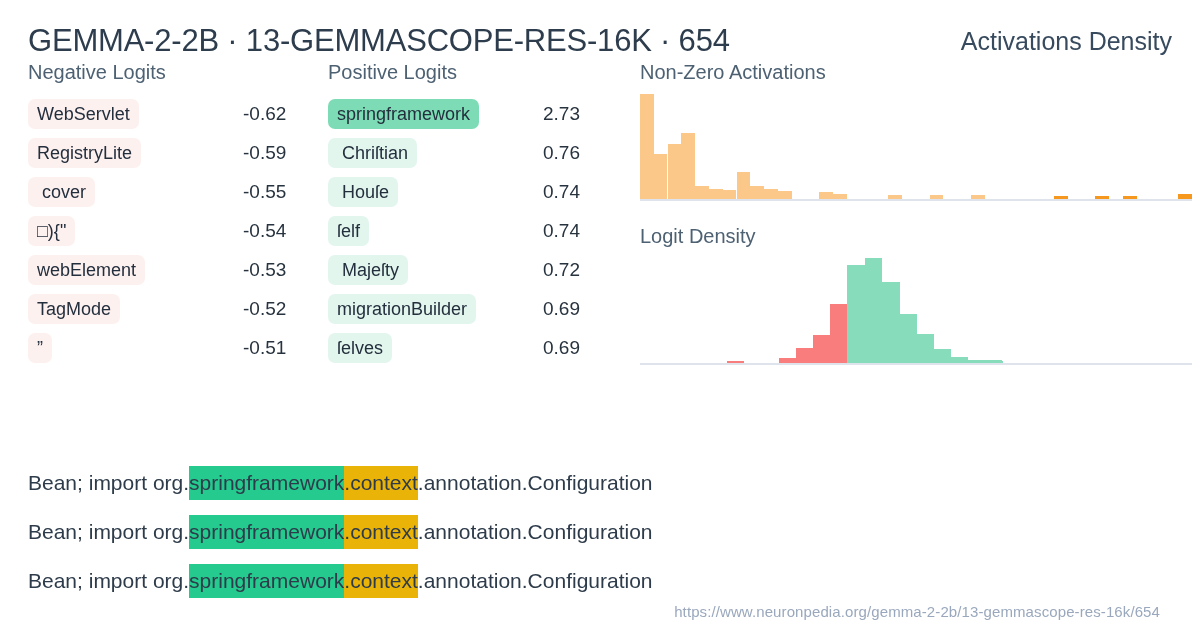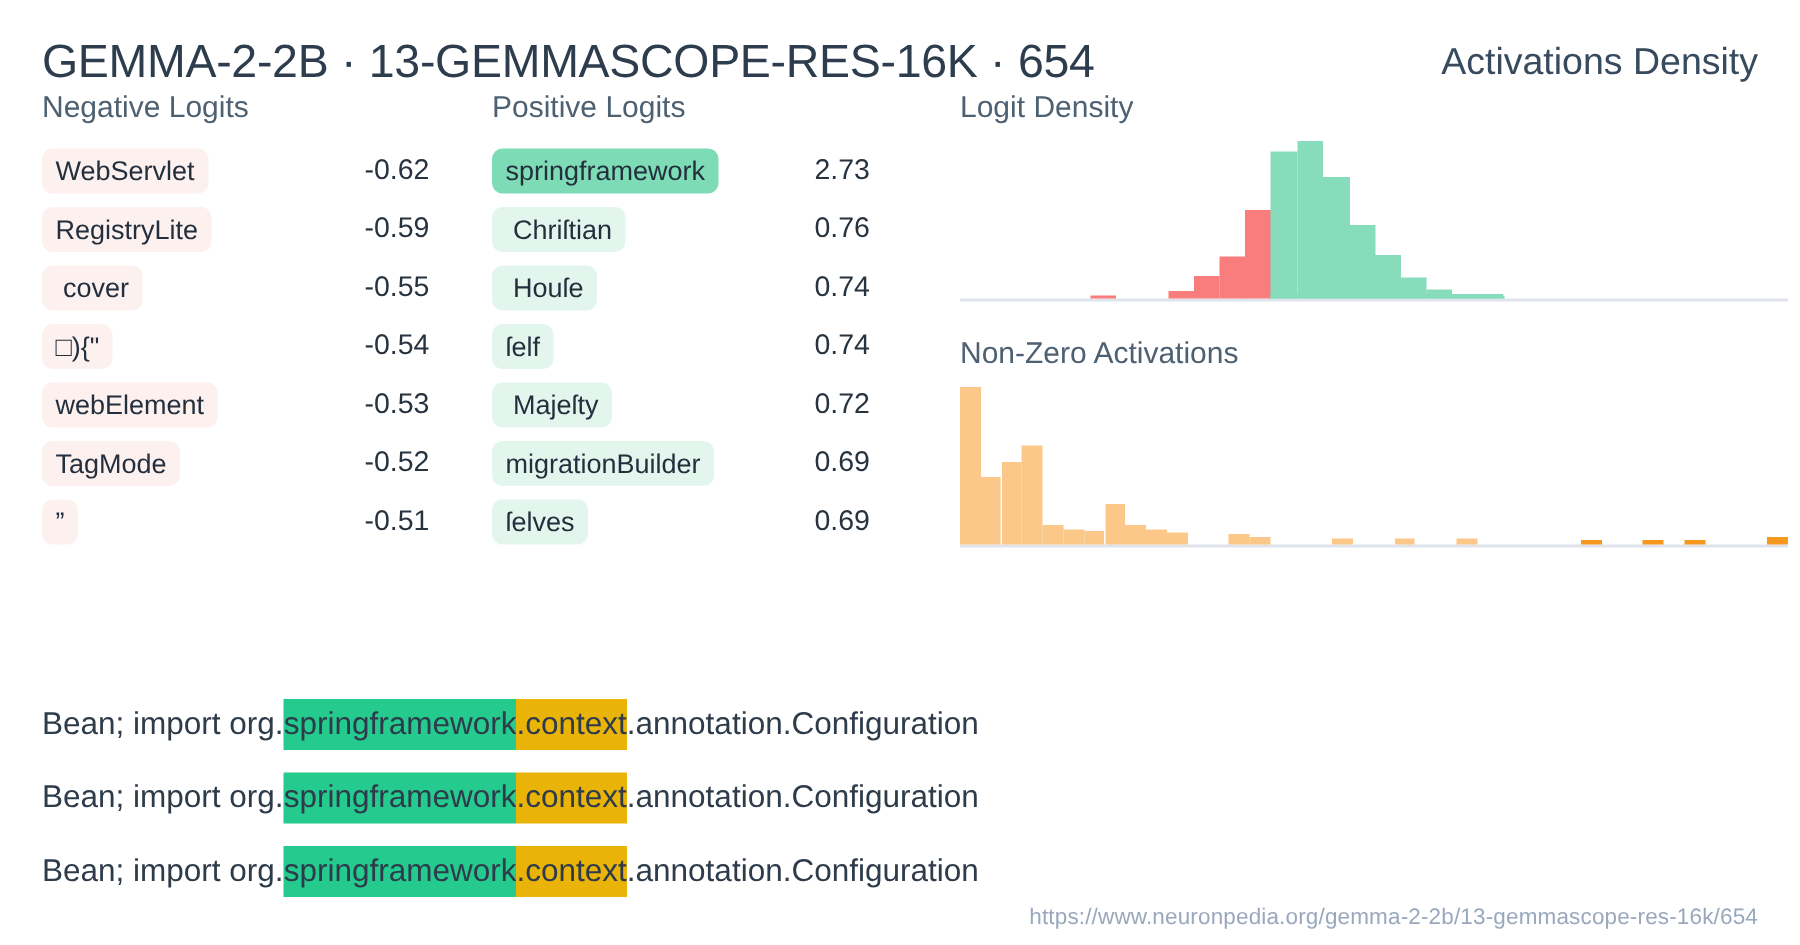--- a/index.html
+++ b/index.html
@@ -164,21 +164,21 @@
   .tok-strong {
     background: #25ca8e;
     padding: 3px 0 4px 0;
   }
   .tok-light {
     background: #eab308;
     padding: 3px 0 4px 0;
   }
   .footer-url {
     position: absolute;
-    right: 28px;
+    right: 40px;
     bottom: 10px;
     font-size: 15px;
     color: #9aa8bd;
     letter-spacing: 0.1px;
   }
 </style>
 </head>
 <body>
 
 <div class="page">
@@ -282,43 +282,20 @@
       </div>
       <div class="logit-row">
         <span class="chip-wrap">
             <span class="chip pos">ſelves</span>
           </span>
         <span class="val">0.69</span>
       </div>
     </div>
 
     <div class="charts">
-
-      <div class="chart-block">
-        <div class="section-head">Logit Density</div>
-        <div class="hist">
-          <div class="bars" id="logit-bars">
-              <div class="bar" style="left: 86.8896px; width: 17.6224px; height: 2.1px; background: rgb(250, 125, 125);"></div>
-              <div class="bar" style="left: 138.557px; width: 17.6224px; height: 5.25px; background: rgb(250, 125, 125);"></div>
-              <div class="bar" style="left: 155.779px; width: 17.6224px; height: 14.7px; background: rgb(250, 125, 125);"></div>
-              <div class="bar" style="left: 173.002px; width: 17.6224px; height: 28.35px; background: rgb(250, 125, 125);"></div>
-              <div class="bar" style="left: 190.224px; width: 17.6224px; height: 58.8px; background: rgb(250, 125, 125);"></div>
-              <div class="bar" style="left: 207.446px; width: 17.6224px; height: 97.65px; background: rgb(135, 220, 187);"></div>
-              <div class="bar" style="left: 224.669px; width: 17.6224px; height: 105px; background: rgb(135, 220, 187);"></div>
-              <div class="bar" style="left: 241.891px; width: 17.6224px; height: 80.85px; background: rgb(135, 220, 187);"></div>
-              <div class="bar" style="left: 259.114px; width: 17.6224px; height: 49.35px; background: rgb(135, 220, 187);"></div>
-              <div class="bar" style="left: 276.336px; width: 17.6224px; height: 29.4px; background: rgb(135, 220, 187);"></div>
-              <div class="bar" style="left: 293.558px; width: 17.6224px; height: 13.65px; background: rgb(135, 220, 187);"></div>
-              <div class="bar" style="left: 310.781px; width: 17.6224px; height: 6.3px; background: rgb(135, 220, 187);"></div>
-              <div class="bar" style="left: 328.003px; width: 17.6224px; height: 3.15px; background: rgb(135, 220, 187);"></div>
-              <div class="bar" style="left: 345.226px; width: 17.6224px; height: 2.1px; background: rgb(135, 220, 187);"></div>
-              <div class="bar" style="left: 207.446px; width: 155.002px; height: 3px; background: rgb(135, 220, 187);"></div>
-            </div>
-        </div>
-      </div>
 
       <div class="chart-block">
         <div class="section-head">Non-Zero Activations</div>
         <div class="hist">
           <div class="bars" id="act-bars">
               <div class="bar" style="left: 0px; width: 13.5px; height: 105px; background: rgb(251, 200, 137);"></div>
               <div class="bar" style="left: 13.8px; width: 13.5px; height: 45.15px; background: rgb(251, 200, 137);"></div>
               <div class="bar" style="left: 27.6px; width: 13.5px; height: 54.6px; background: rgb(251, 200, 137);"></div>
               <div class="bar" style="left: 41.4px; width: 13.5px; height: 66.15px; background: rgb(251, 200, 137);"></div>
               <div class="bar" style="left: 55.2px; width: 13.5px; height: 12.6px; background: rgb(251, 200, 137);"></div>
@@ -334,20 +311,43 @@
               <div class="bar" style="left: 289.8px; width: 13.5px; height: 4.2px; background: rgb(251, 200, 137);"></div>
               <div class="bar" style="left: 331.2px; width: 13.5px; height: 4.2px; background: rgb(251, 200, 137);"></div>
               <div class="bar" style="left: 414px; width: 13.5px; height: 3.15px; background: rgb(246, 152, 30);"></div>
               <div class="bar" style="left: 455.4px; width: 13.5px; height: 3.15px; background: rgb(246, 152, 30);"></div>
               <div class="bar" style="left: 483px; width: 13.5px; height: 3.15px; background: rgb(246, 152, 30);"></div>
               <div class="bar" style="left: 538.2px; width: 13.5px; height: 5.25px; background: rgb(246, 152, 30);"></div>
             </div>
         </div>
       </div>
 
+      <div class="chart-block">
+        <div class="section-head">Logit Density</div>
+        <div class="hist">
+          <div class="bars" id="logit-bars">
+              <div class="bar" style="left: 86.8896px; width: 17.6224px; height: 2.1px; background: rgb(250, 125, 125);"></div>
+              <div class="bar" style="left: 138.557px; width: 17.6224px; height: 5.25px; background: rgb(250, 125, 125);"></div>
+              <div class="bar" style="left: 155.779px; width: 17.6224px; height: 14.7px; background: rgb(250, 125, 125);"></div>
+              <div class="bar" style="left: 173.002px; width: 17.6224px; height: 28.35px; background: rgb(250, 125, 125);"></div>
+              <div class="bar" style="left: 190.224px; width: 17.6224px; height: 58.8px; background: rgb(250, 125, 125);"></div>
+              <div class="bar" style="left: 207.446px; width: 17.6224px; height: 97.65px; background: rgb(135, 220, 187);"></div>
+              <div class="bar" style="left: 224.669px; width: 17.6224px; height: 105px; background: rgb(135, 220, 187);"></div>
+              <div class="bar" style="left: 241.891px; width: 17.6224px; height: 80.85px; background: rgb(135, 220, 187);"></div>
+              <div class="bar" style="left: 259.114px; width: 17.6224px; height: 49.35px; background: rgb(135, 220, 187);"></div>
+              <div class="bar" style="left: 276.336px; width: 17.6224px; height: 29.4px; background: rgb(135, 220, 187);"></div>
+              <div class="bar" style="left: 293.558px; width: 17.6224px; height: 13.65px; background: rgb(135, 220, 187);"></div>
+              <div class="bar" style="left: 310.781px; width: 17.6224px; height: 6.3px; background: rgb(135, 220, 187);"></div>
+              <div class="bar" style="left: 328.003px; width: 17.6224px; height: 3.15px; background: rgb(135, 220, 187);"></div>
+              <div class="bar" style="left: 345.226px; width: 17.6224px; height: 2.1px; background: rgb(135, 220, 187);"></div>
+              <div class="bar" style="left: 207.446px; width: 155.002px; height: 3px; background: rgb(135, 220, 187);"></div>
+            </div>
+        </div>
+      </div>
+
     </div>
   </div>
 
   <div class="samples">
     <div class="sample-row">
       <span>Bean; import org.</span><span class="tok-strong">springframework</span><span class="tok-light">.context</span><span>.annotation.Configuration</span>
     </div>
     <div class="sample-row">
       <span>Bean; import org.</span><span class="tok-strong">springframework</span><span class="tok-light">.context</span><span>.annotation.Configuration</span>
     </div>

